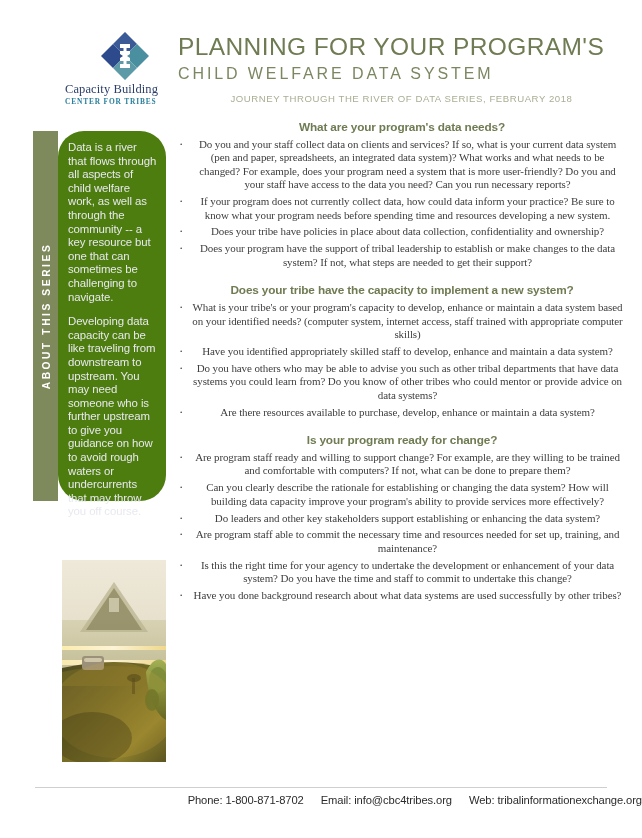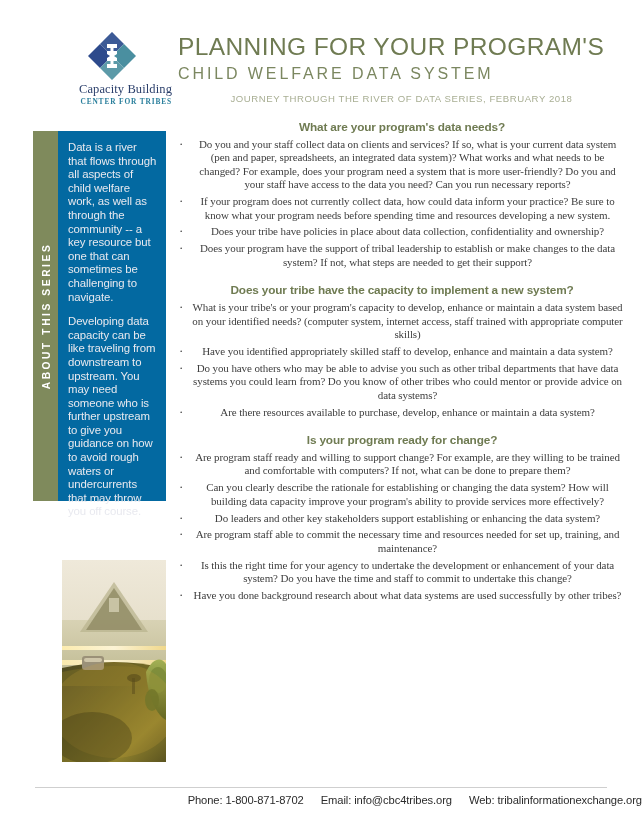--- a/index.html
+++ b/index.html
@@ -23,24 +23,24 @@
   
   .header {
     position: absolute;
     left: 0; top: 0;
     width: 642px;
     height: 113px;
   }
 
   .logo-block {
     position: absolute;
-    left: 52px;
+    left: 65px;
     top: 32px;
     width: 120px;
-    text-align: right;
+    text-align: left;
   }
 
   .logo-mark {
     width: 48px;
     height: 48px;
     margin: 0 auto 3px auto;
     position: relative;
   }
 
   .logo-name {
@@ -122,22 +122,23 @@
     transform-origin: center center;
     white-space: nowrap;
     color: #ffffff;
     font-size: 10.2px;
     font-weight: bold;
     letter-spacing: 2.6px;
   }
 
   .sidebar-body {
     flex: 1;
-    background: #0369a1;
+    background: #4d7c0f;
     padding: 10px 9px 10px 10px;
+    border-radius: 26px;
   }
 
   .sidebar-body p {
     color: #e8e9ef;
     font-size: 11.4px;
     line-height: 13.6px;
     letter-spacing: -0.1px;
   }
 
   .sidebar-body p + p { margin-top: 11px; }

